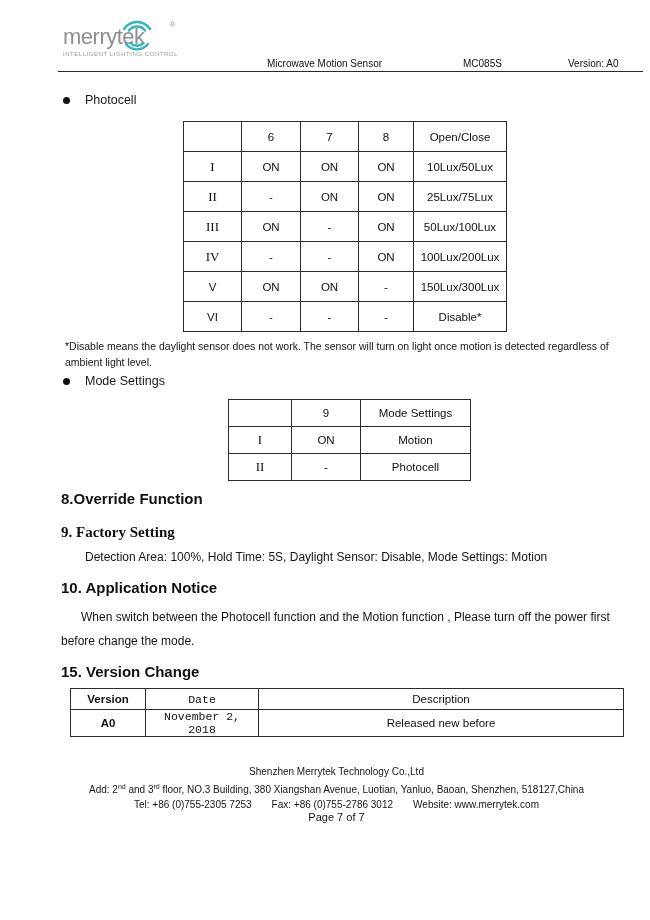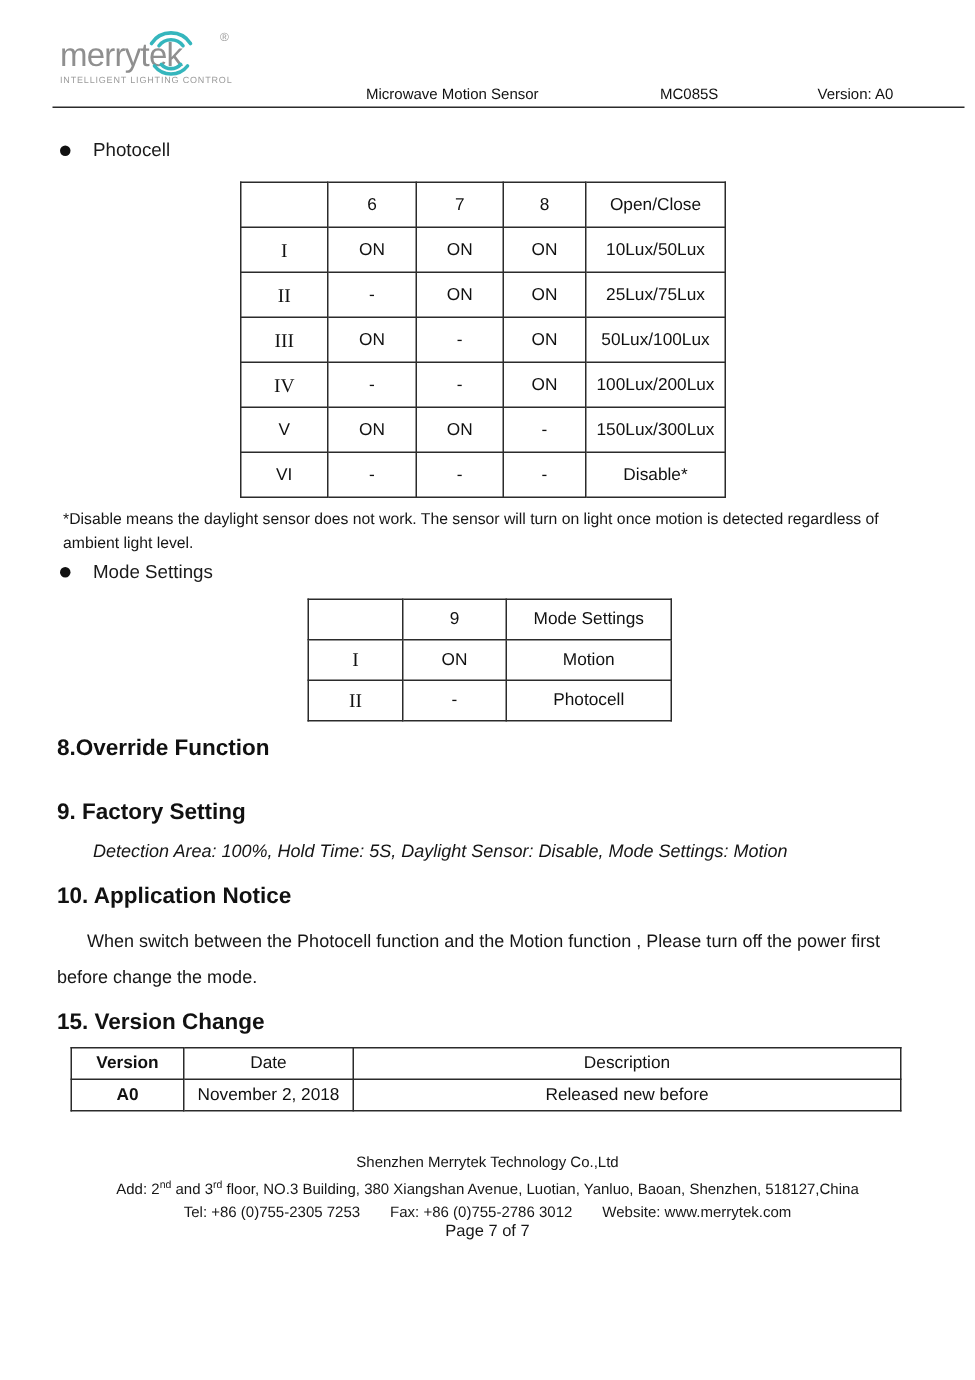--- a/index.html
+++ b/index.html
@@ -2,20 +2,21 @@
 <html><head>
 <meta charset="utf-8">
 <style>
   * { margin:0; padding:0; box-sizing:border-box; }
   html,body { background:#e8e8e8; }
   .page {
     position:relative; width:650px; height:920px; margin:0 auto;
     background:#ffffff; color:#1a1a1a;
     font-family:"Liberation Sans", sans-serif;
     overflow:hidden;
+    padding-left:23px;
   }
   
   .header { position:relative; height:72px; }
   .header-rule { position:absolute; left:35px; right:7px; top:71px; height:1px; background:#2b2b2b; }
   .logo { position:absolute; left:40px; top:26px; width:110px; }
   .logo-word { position:relative; font-size:22px; letter-spacing:-0.5px; color:#8f8f8f; font-weight:500; line-height:1; }
   .logo-reg { position:absolute; top:-5px; right:-2px; font-size:8px; color:#9a9a9a; }
   .logo-arcs { position:absolute; left:56px; top:-10px; width:36px; height:40px; }
   .logo-tagline { margin-top:3px; font-size:6px; letter-spacing:0.55px; color:#9b9b9b; white-space:nowrap; }
   .header-meta span { position:absolute; bottom:3px; font-size:10px; color:#111; }
@@ -37,32 +38,32 @@
   #photocell-table .col-2 { width:58px; } #photocell-table .col-3 { width:55px; }
   #photocell-table .col-4 { width:93px; }
   #photocell-table tbody .col-0, #mode-table tbody .col-0 { font-family:"Liberation Serif", serif; font-size:13px; }
   #photocell-table tbody tr:nth-child(n+5) .col-0 { font-family:"Liberation Sans", sans-serif; font-size:11.5px; }
   #mode-table { margin-top:11px; width:242px; margin-left:205px; }
   #mode-table th, #mode-table td { height:27px; }
   #mode-table .col-0 { width:63px; } #mode-table .col-1 { width:69px; } #mode-table .col-2 { width:110px; }
   #version-table { margin-top:7px; width:553px; margin-left:47px; }
   #version-table th, #version-table td { height:21px; }
   #version-table .col-0 { width:75px; font-weight:bold; }
-  #version-table .col-1 { width:113px; } #version-table .col-2 { width:365px; }
+  #version-table .col-1 { width:113px;font-family:Liberation Mono, monospace; } #version-table .col-2 { width:365px; }
   #version-table thead .col-1, #version-table thead .col-2 { font-weight:normal; }
   
   .note { margin:6px 0 0 42px; width:580px; font-size:10.5px; line-height:16px; color:#161616; }
   .sec-title { margin-left:38px; font-size:15px; font-weight:bold; color:#111; line-height:18px; }
   .t8 { margin-top:9px; }
-  .t9 { margin-top:25px; }
+  .t9 { margin-top:15px;font-family:Liberation Serif, serif; }
   .t10 { margin-top:14px; }
   .t11 { margin-top:10px; }
   .body-par { margin-left:38px; width:585px; font-size:12px; line-height:24px; color:#161616; text-indent:20px; }
   .p8 { margin-top:8px; }
-  .p9 { margin-top:8px; text-indent:0; padding-left:24px; line-height:16px;font-style:italic; }
+  .p9 { margin-top:8px; text-indent:0; padding-left:24px; line-height:16px; }
   .p10 { margin-top:8px; }
   
   .footer { margin-top:28px; text-align:center; font-size:10px; line-height:13px; color:#161616; }
   .footer-line { margin-top:2px; }
   .footer sup { font-size:7px; }
   .footer-contact { display:flex; justify-content:center; gap:20px; margin-top:2px; }
   .page-num { text-align:center; font-size:11px; color:#161616; }
 </style>
 </head>
 <body>

